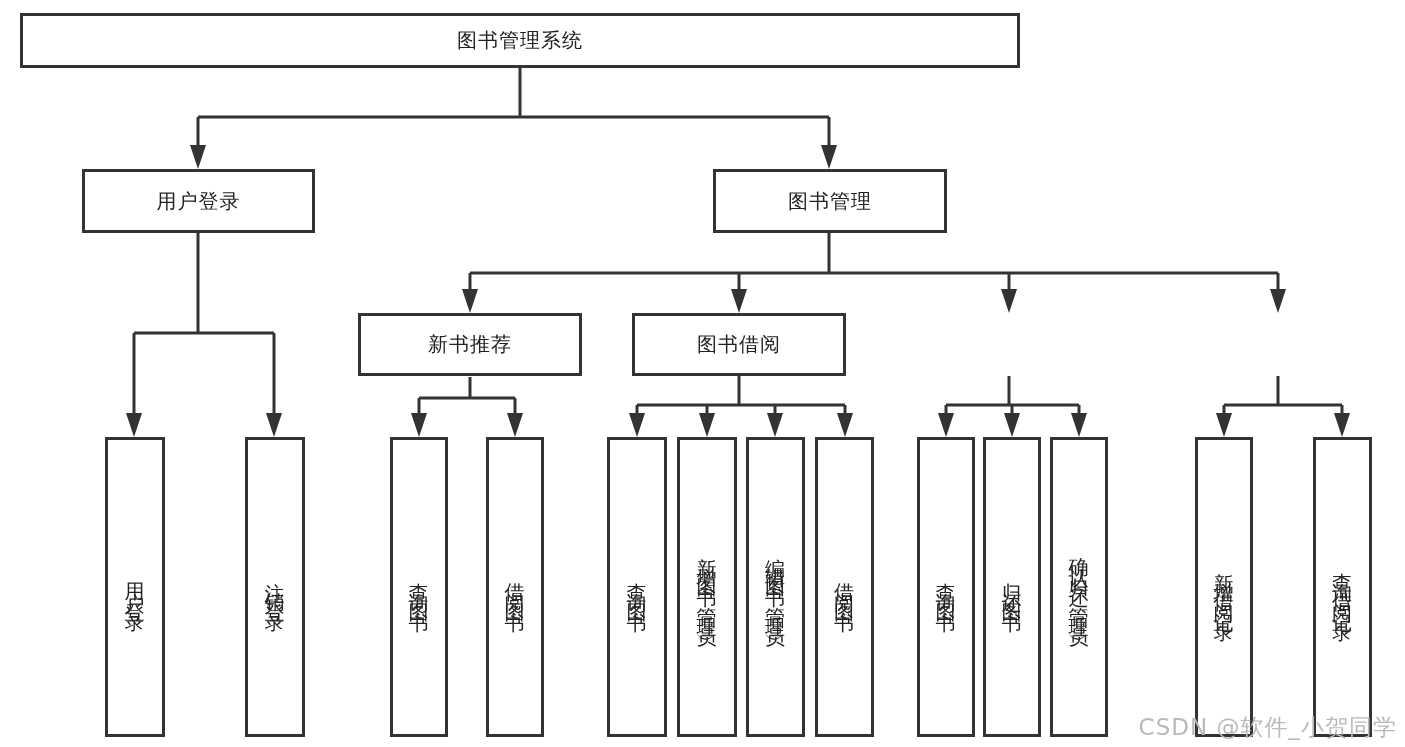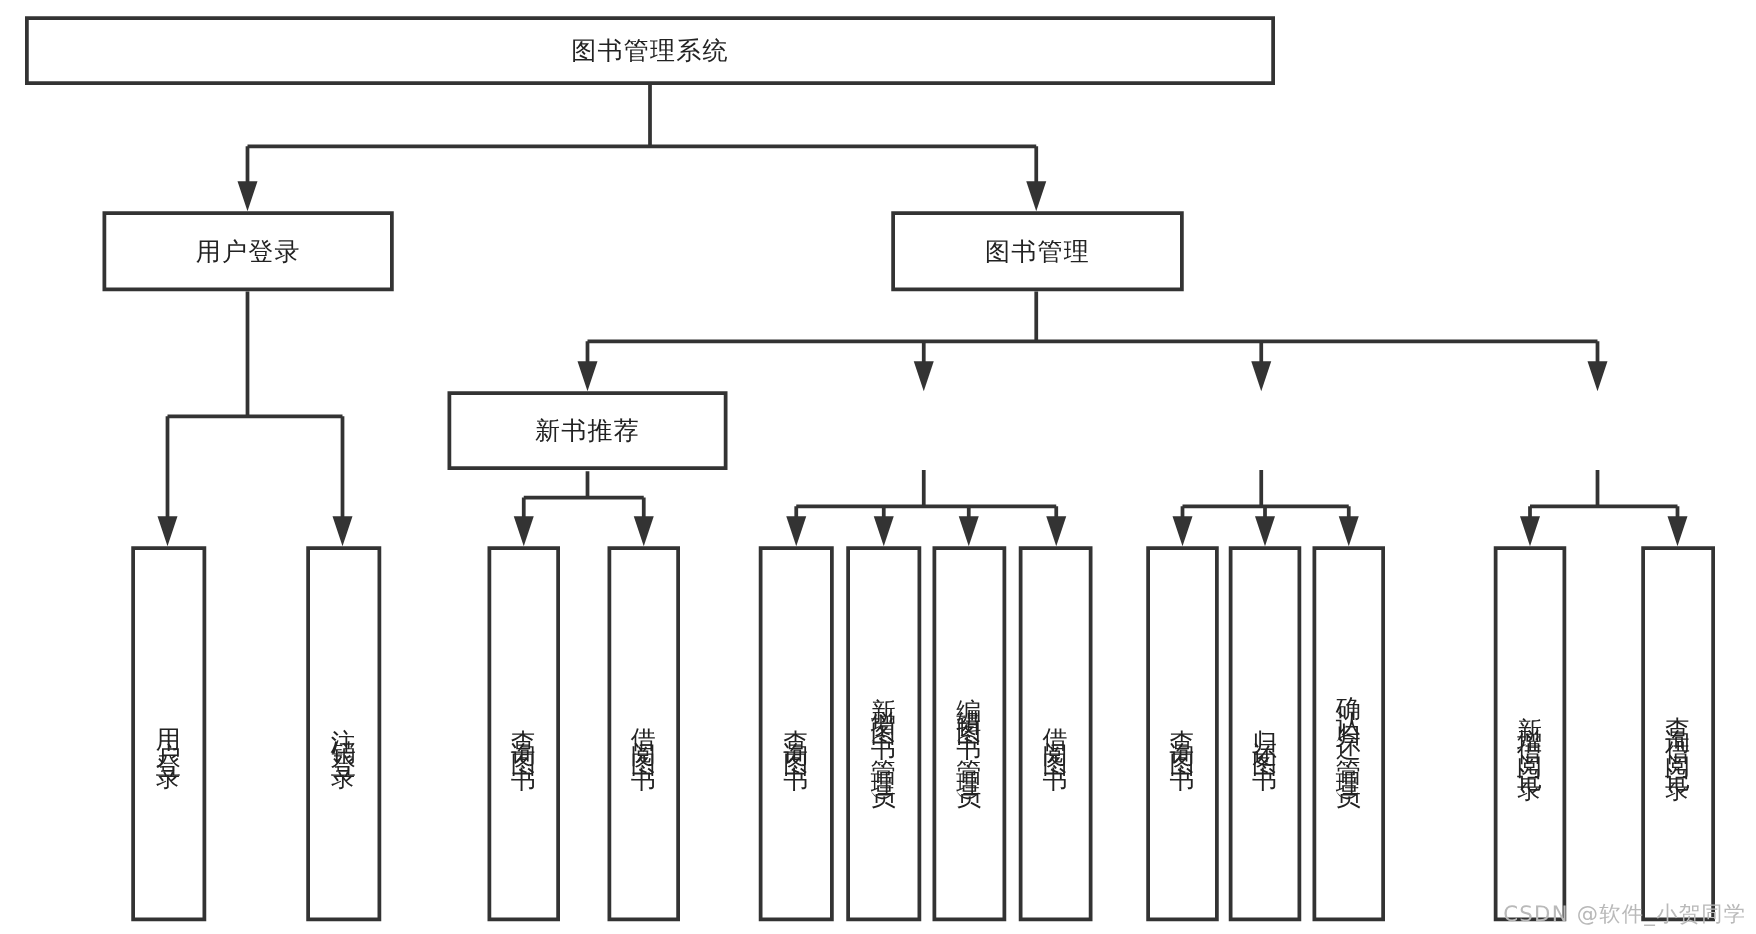--- a/index.html
+++ b/index.html
@@ -40,21 +40,21 @@
     writing-mode:vertical-rl;
     text-orientation:mixed;
     font-size:20px;
     letter-spacing:10px;
     line-height:1;
   }
   .watermark{
     position:absolute;
     right:8px;
     bottom:4px;
-    font-size:17px;
+    font-size:23px;
     color:var(--watermark);
     letter-spacing:1px;
     pointer-events:none;
     white-space:nowrap;
     text-align:center;
   }
 </style>
 </head>
 <body>
 
@@ -129,20 +129,23 @@
   <div class="box h" style="left:82px;top:169px;width:233px;height:64px">
     <span>用户登录</span>
   </div>
   <div class="box h" style="left:713px;top:169px;width:234px;height:64px">
     <span>图书管理</span>
   </div>
 
   <div class="box h" style="left:358px;top:313px;width:224px;height:63px">
     <span>新书推荐</span>
   </div>
+  <div class="box h" style="left:632px;top:313px;width:214px;height:63px">
+    <span>图书借阅</span>
+  </div>
 
   <div class="box v" style="left:105px;top:437px;width:60px;height:300px">
     <span>用户登录</span>
   </div>
   <div class="box v" style="left:245px;top:437px;width:60px;height:300px">
     <span>注销登录</span>
   </div>
 
   <div class="box v" style="left:390px;top:437px;width:58px;height:300px">
     <span>查询图书</span>

